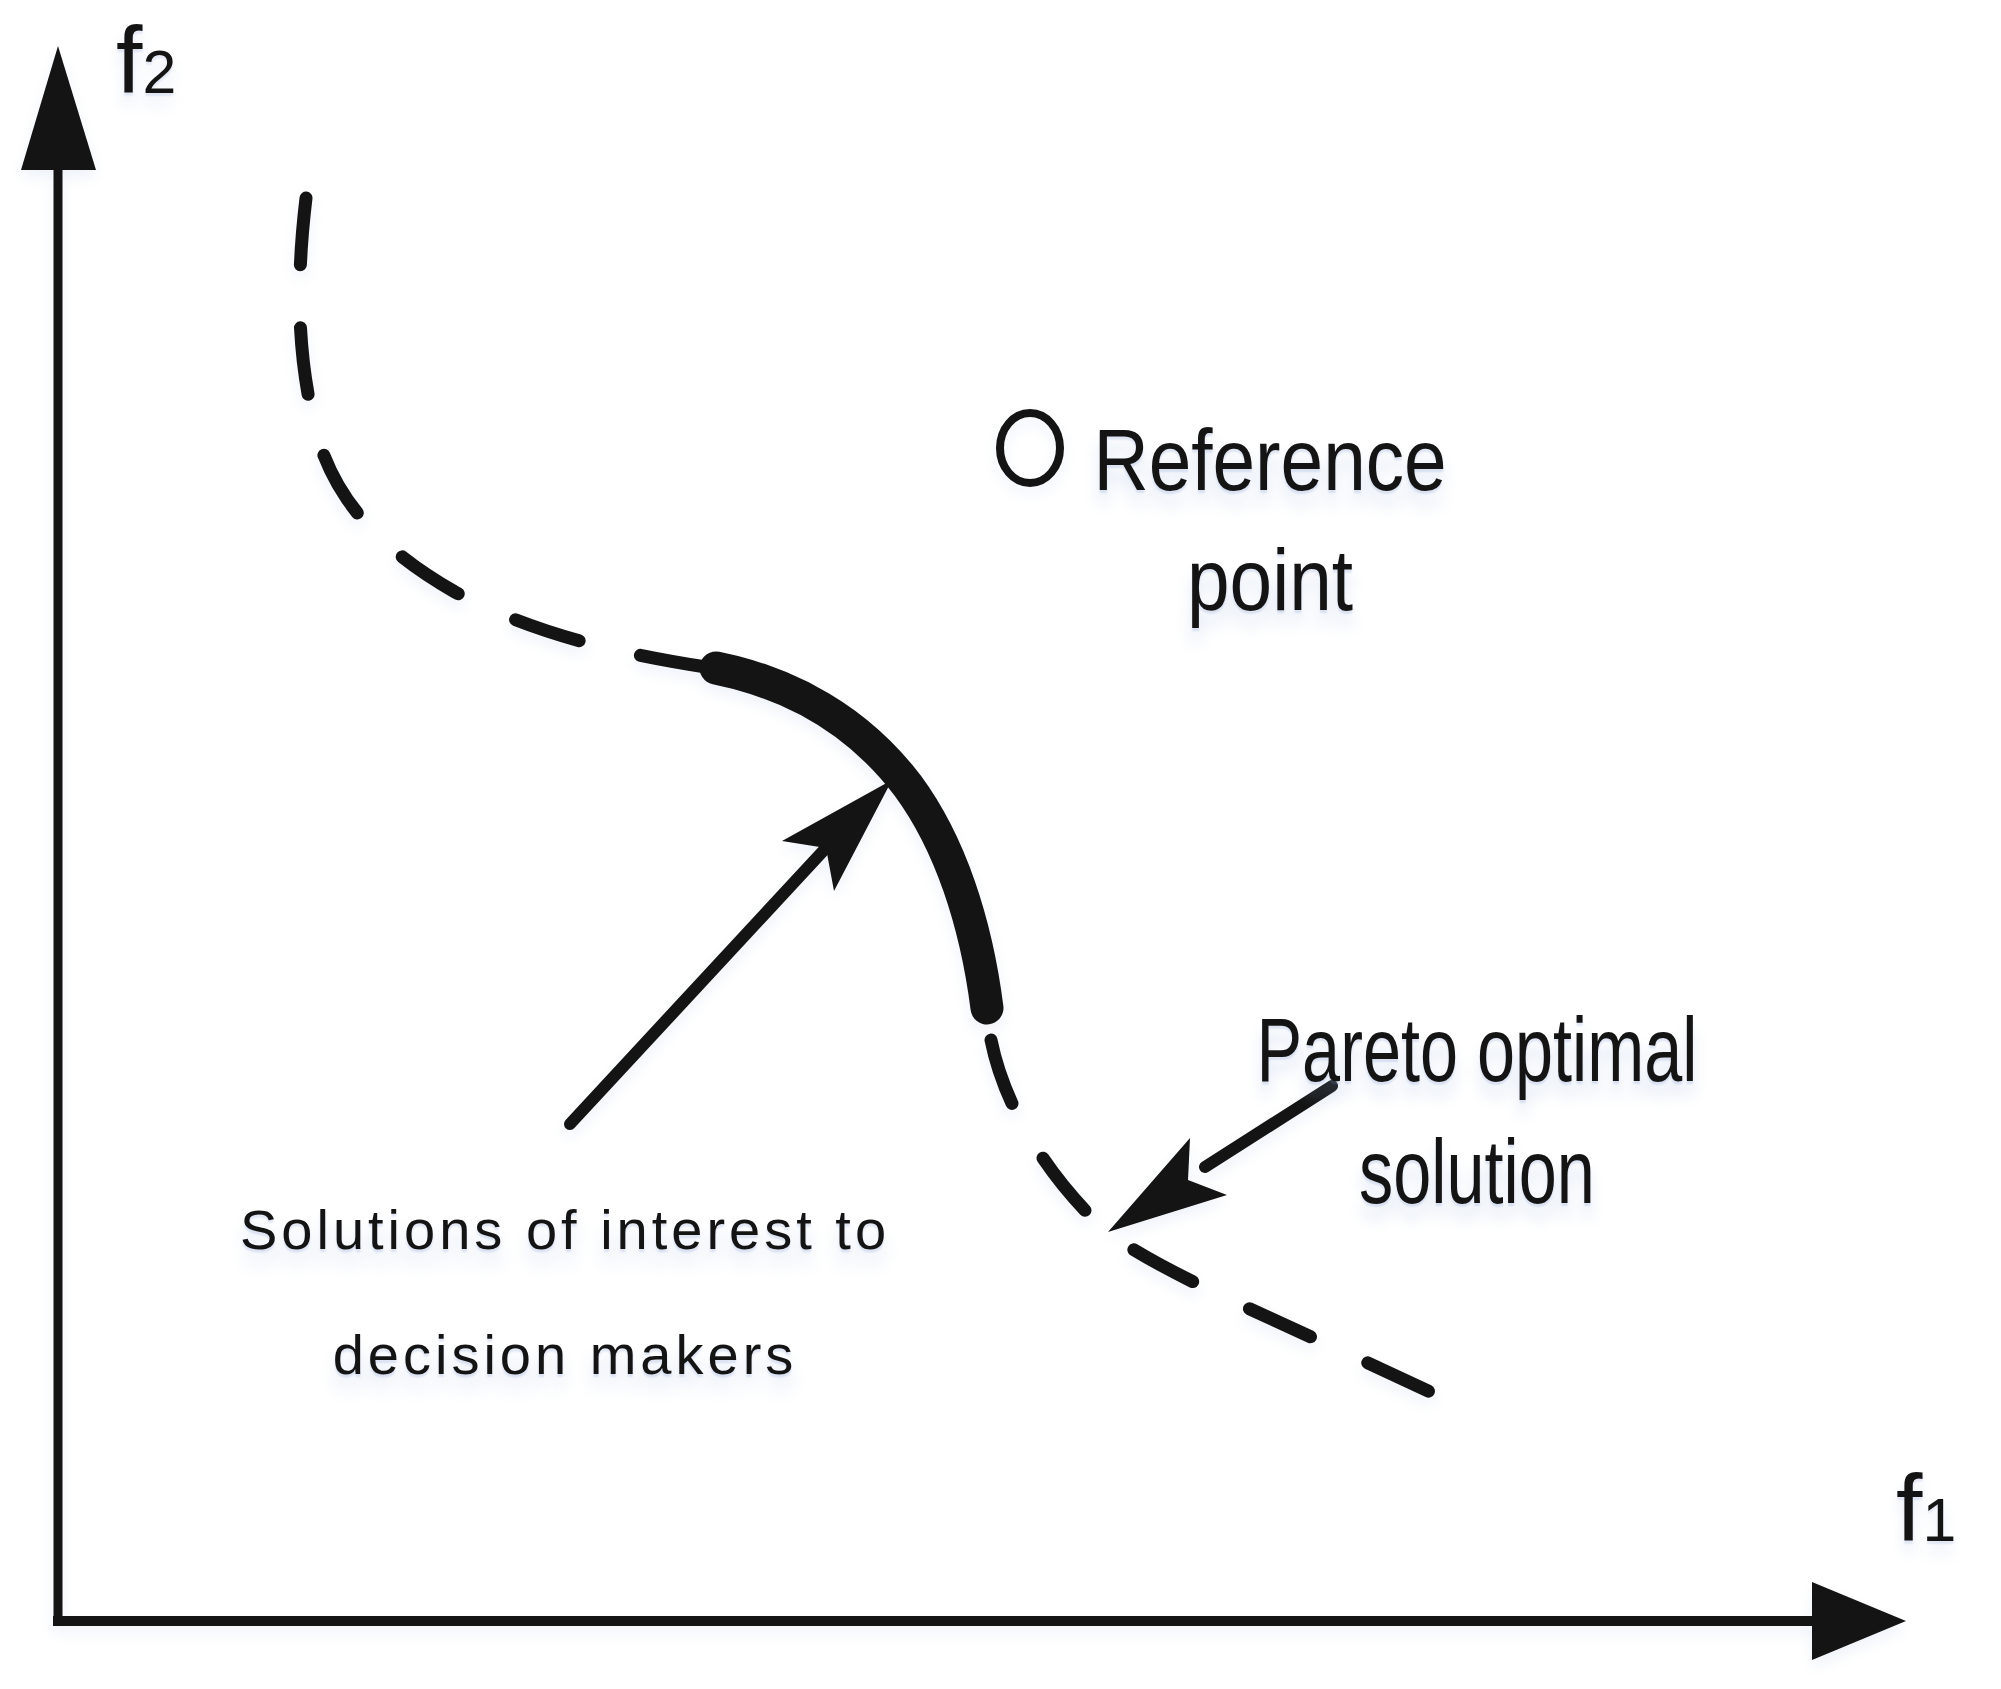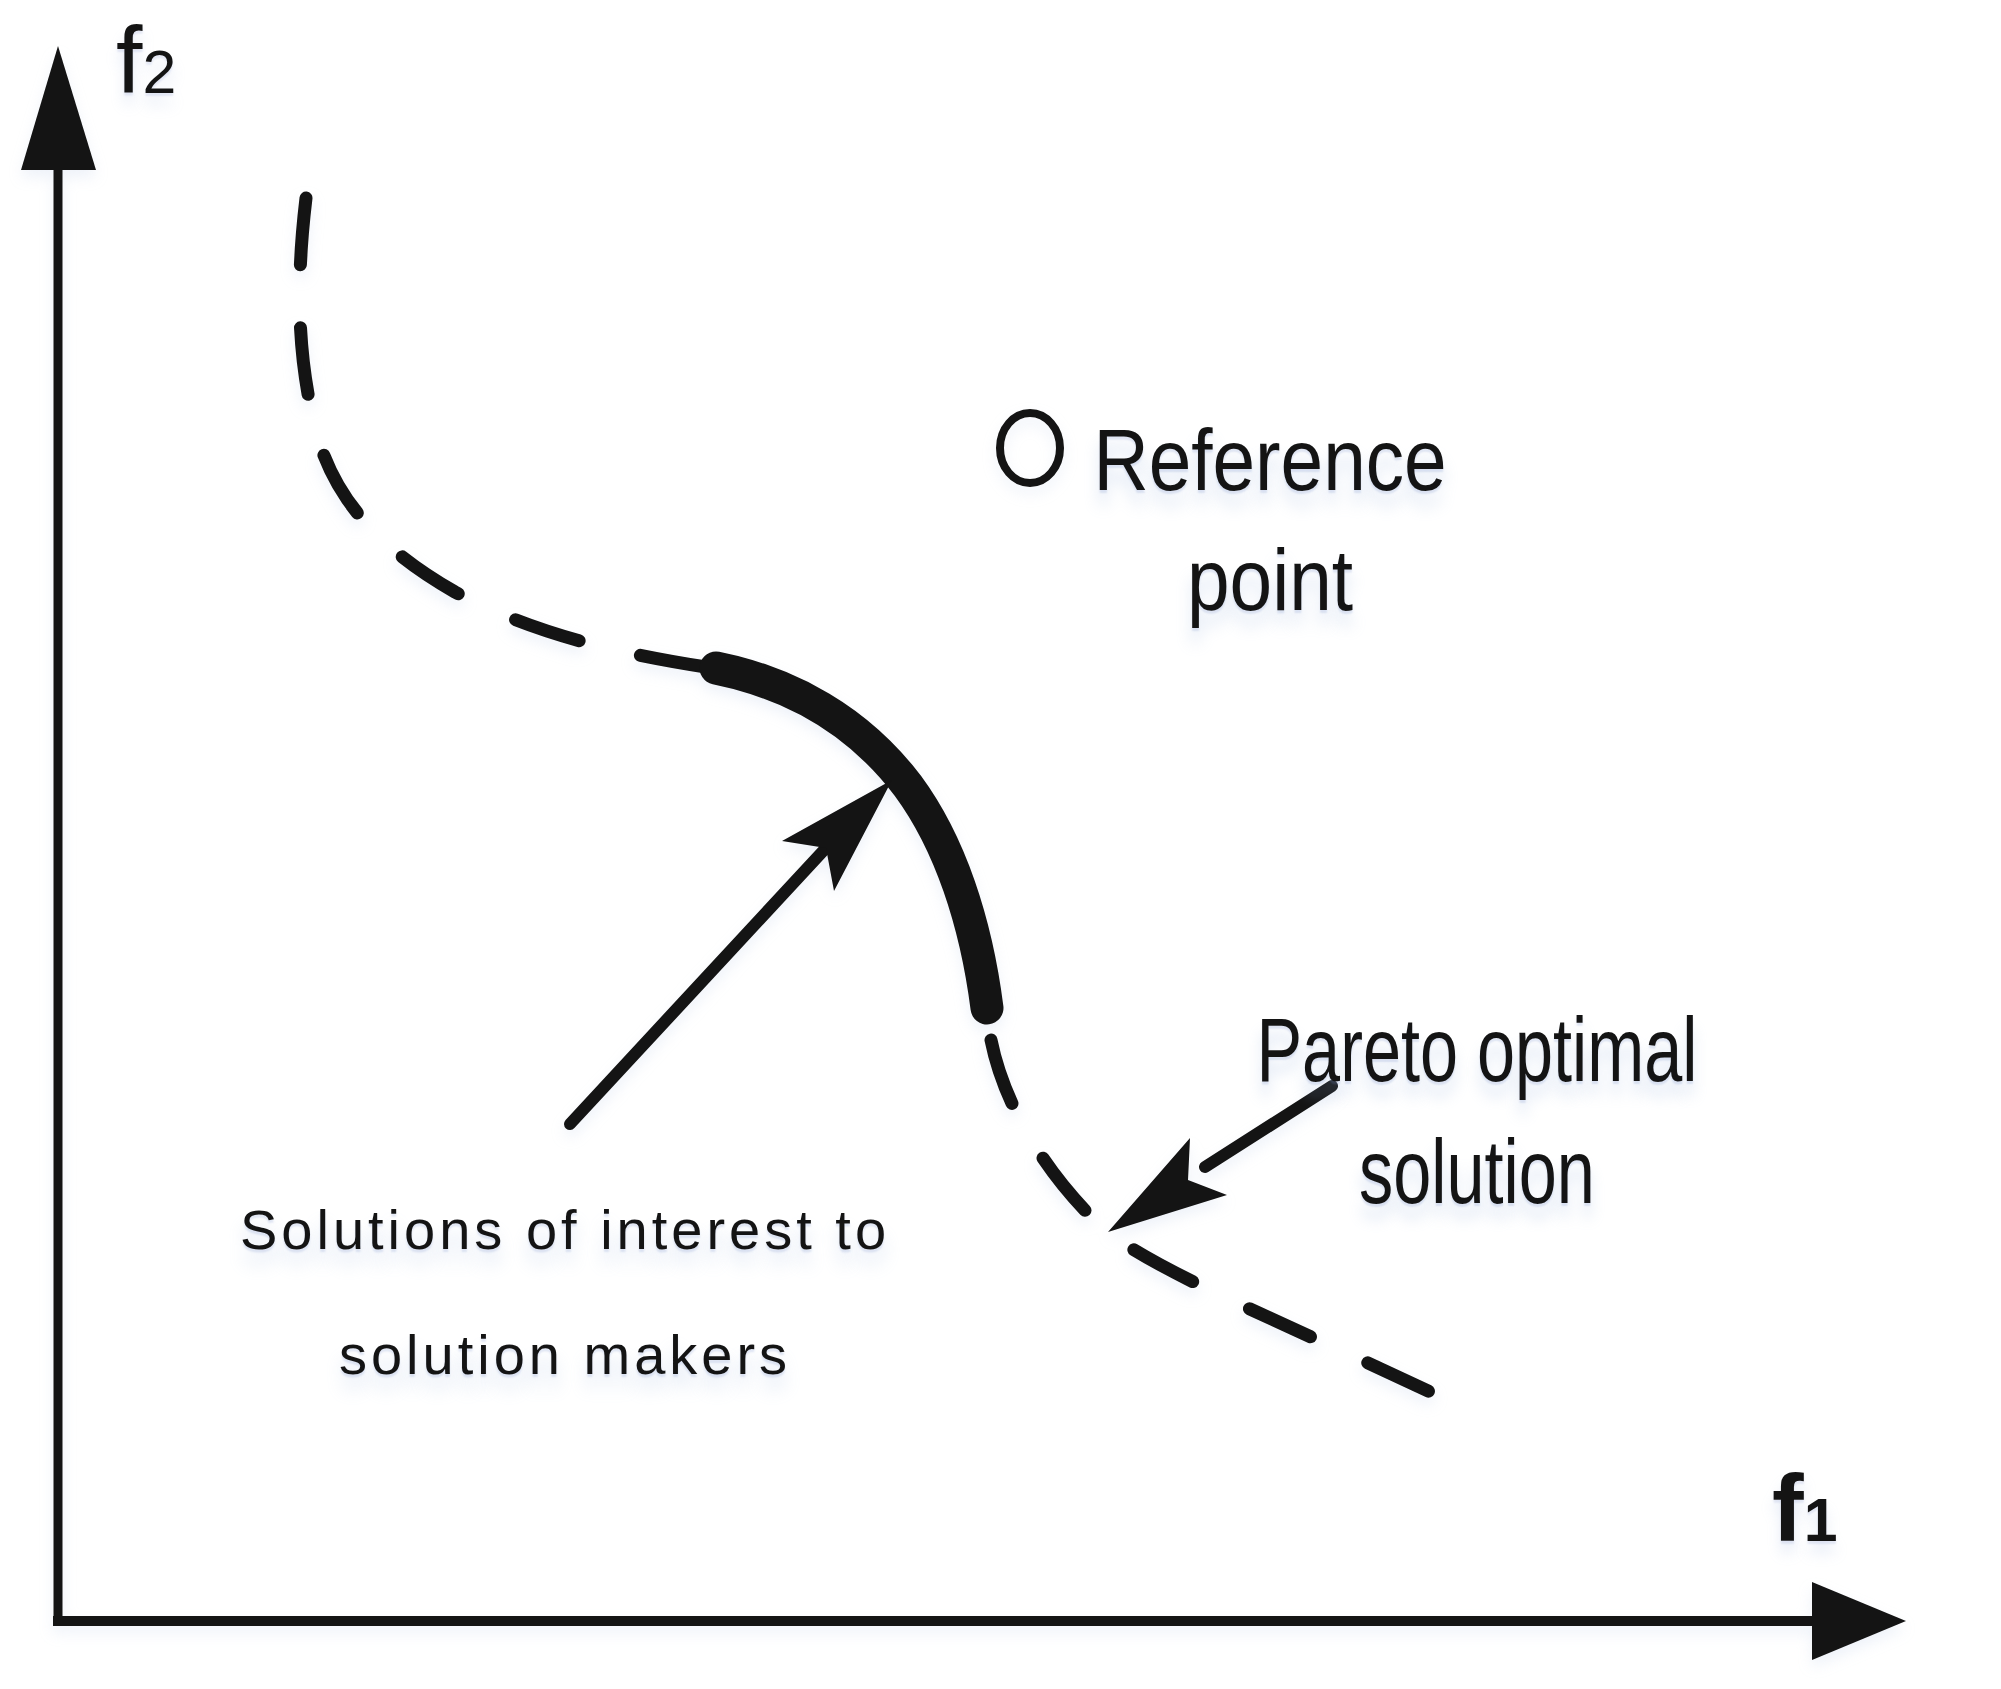--- a/index.html
+++ b/index.html
@@ -59,21 +59,21 @@
     transform: translateX(-50%) scaleX(0.87);
   }
   .lbl-pareto {
     left: 1477px;
     top: 989px;
     font-size: 90px;
     line-height: 122px;
     transform: translateX(-50%) scaleX(0.76);
   }
   .lbl-f2 { left: 116px; top: 13px; }
-  .lbl-f1 { left: 1772px; top: 1461px; font-weight: bold; }
+  .lbl-f1 { left: 1896px; top: 1461px; }
 </style>
 </head>
 <body>
 
 <div class="figure">
 
   <svg viewBox="0 0 2001 1689" width="2001" height="1689">
 
     <line x1="58" y1="1626" x2="58" y2="158" stroke="#141414" stroke-width="9"></line>
     <polygon points="58,46 96,170 21,170" fill="#141414"></polygon>
@@ -104,21 +104,21 @@
     <span>f</span><sub>1</sub>
   </div>
 
   <div class="lbl annotation lbl-reference">
     <div>Reference</div>
     <div>point</div>
   </div>
 
   <div class="lbl annotation lbl-solutions">
     <div>Solutions of interest to</div>
-    <div>solution makers</div>
+    <div>decision makers</div>
   </div>
 
   <div class="lbl annotation lbl-pareto">
     <div>Pareto optimal</div>
     <div>solution</div>
   </div>
 
 </div>
 
 </body></html>

